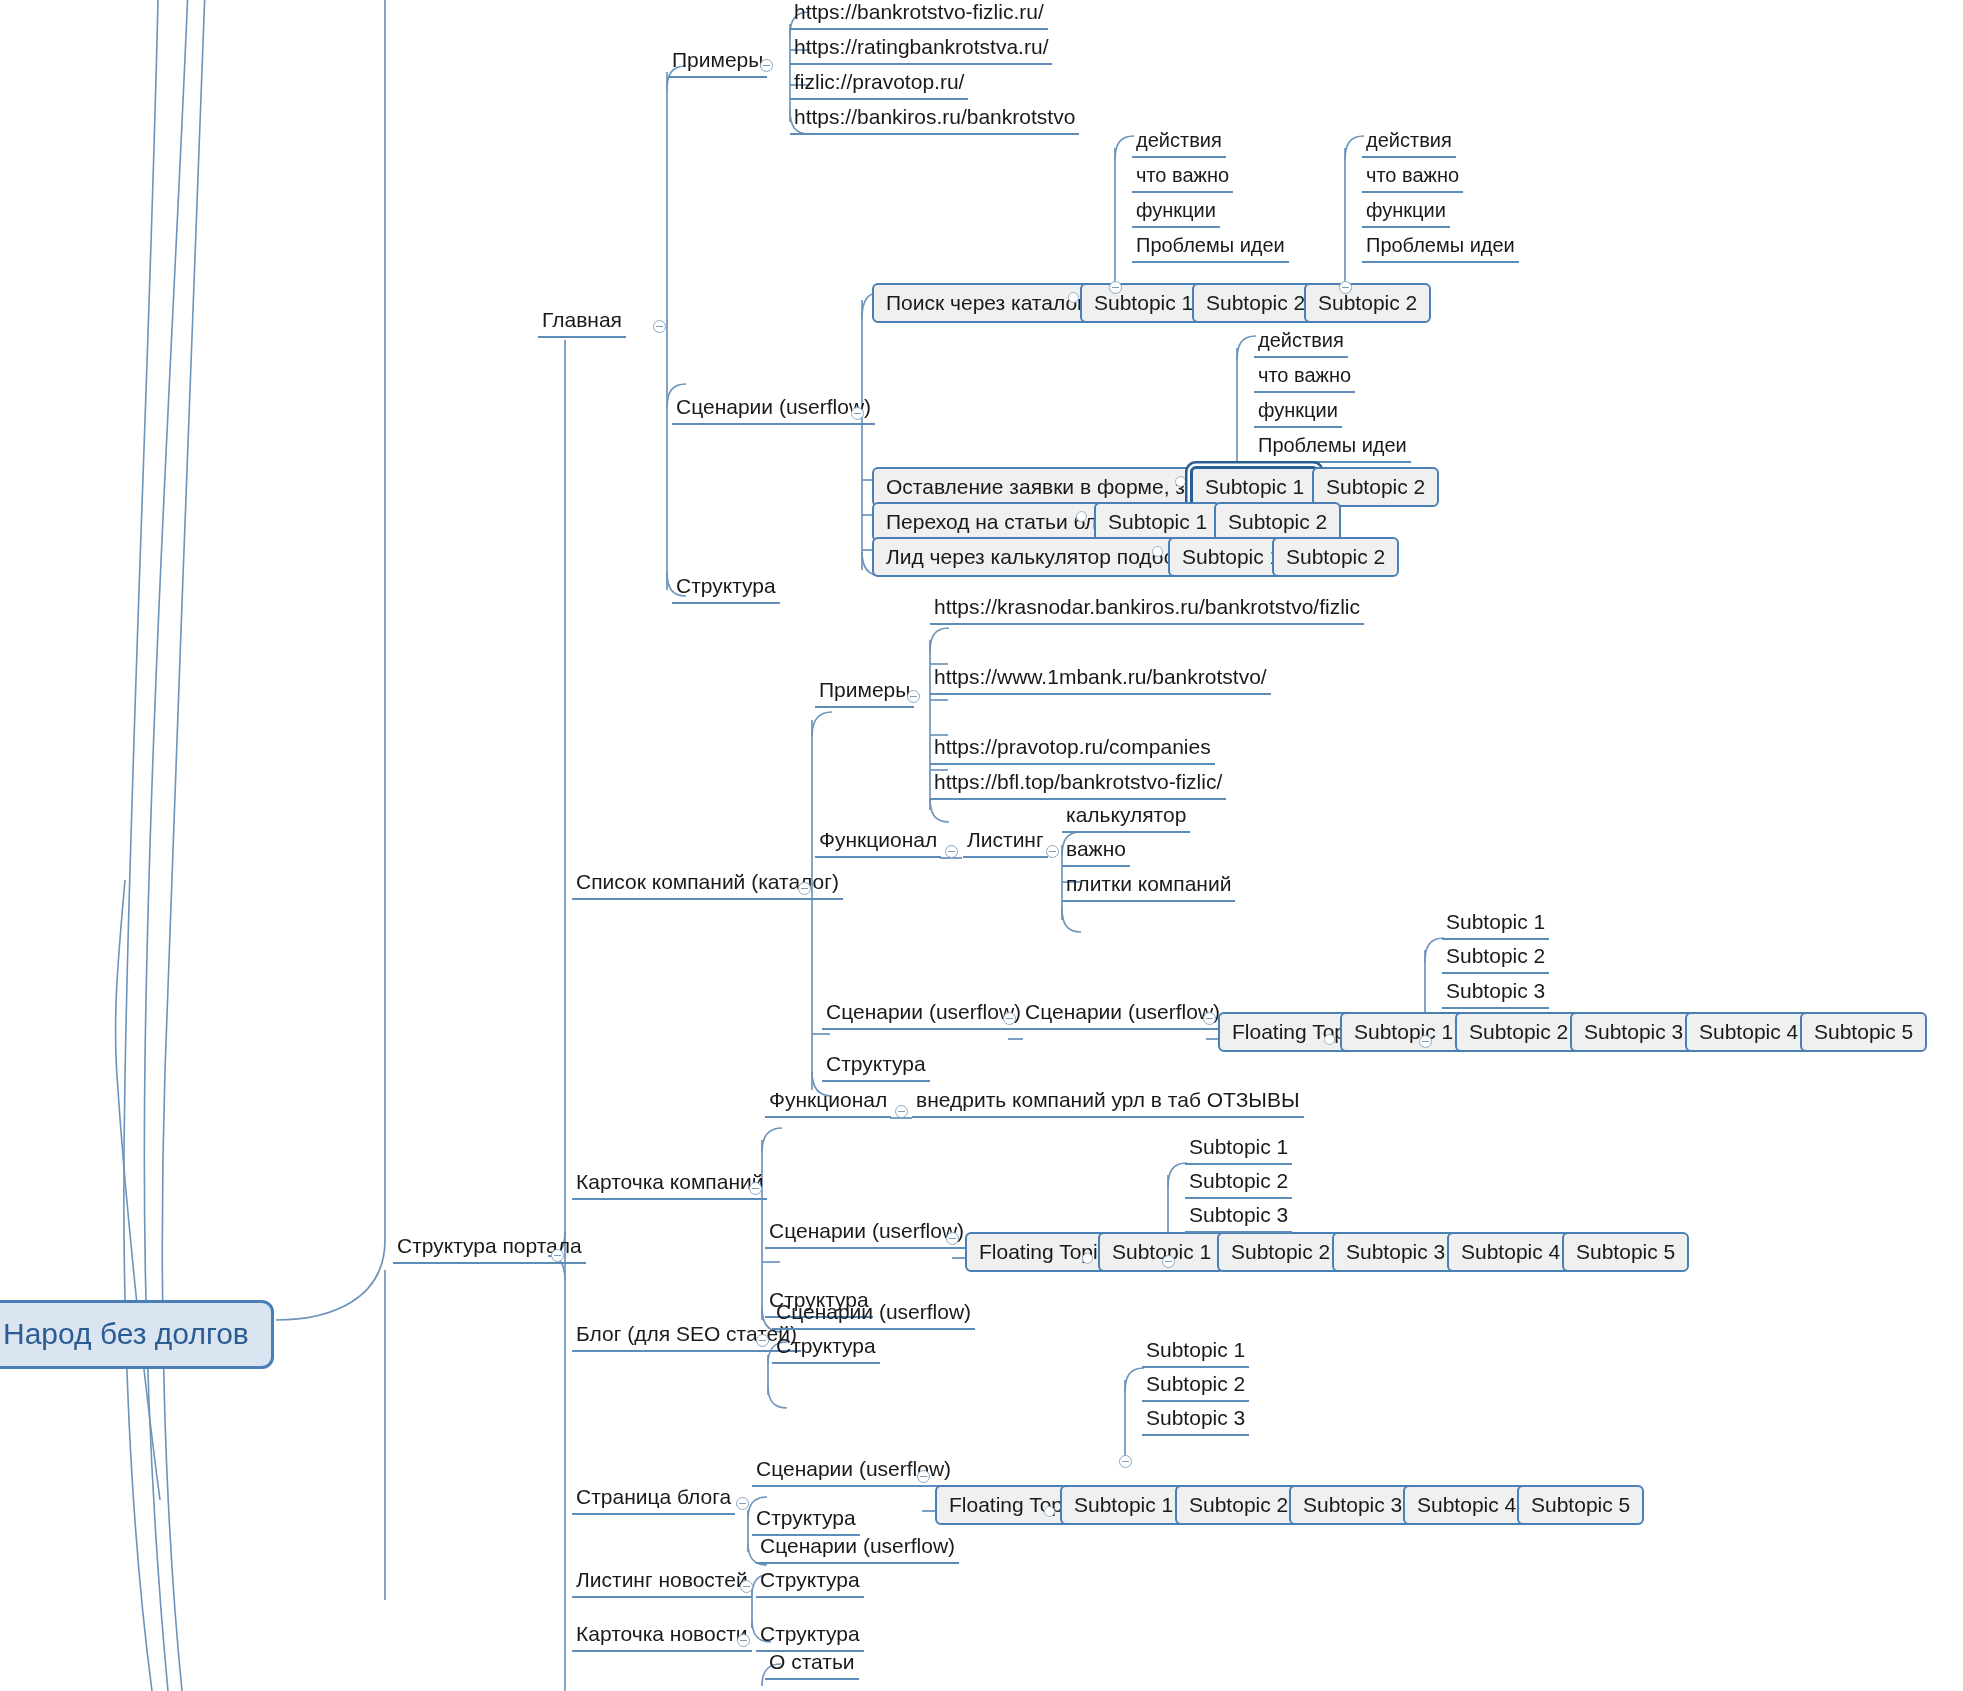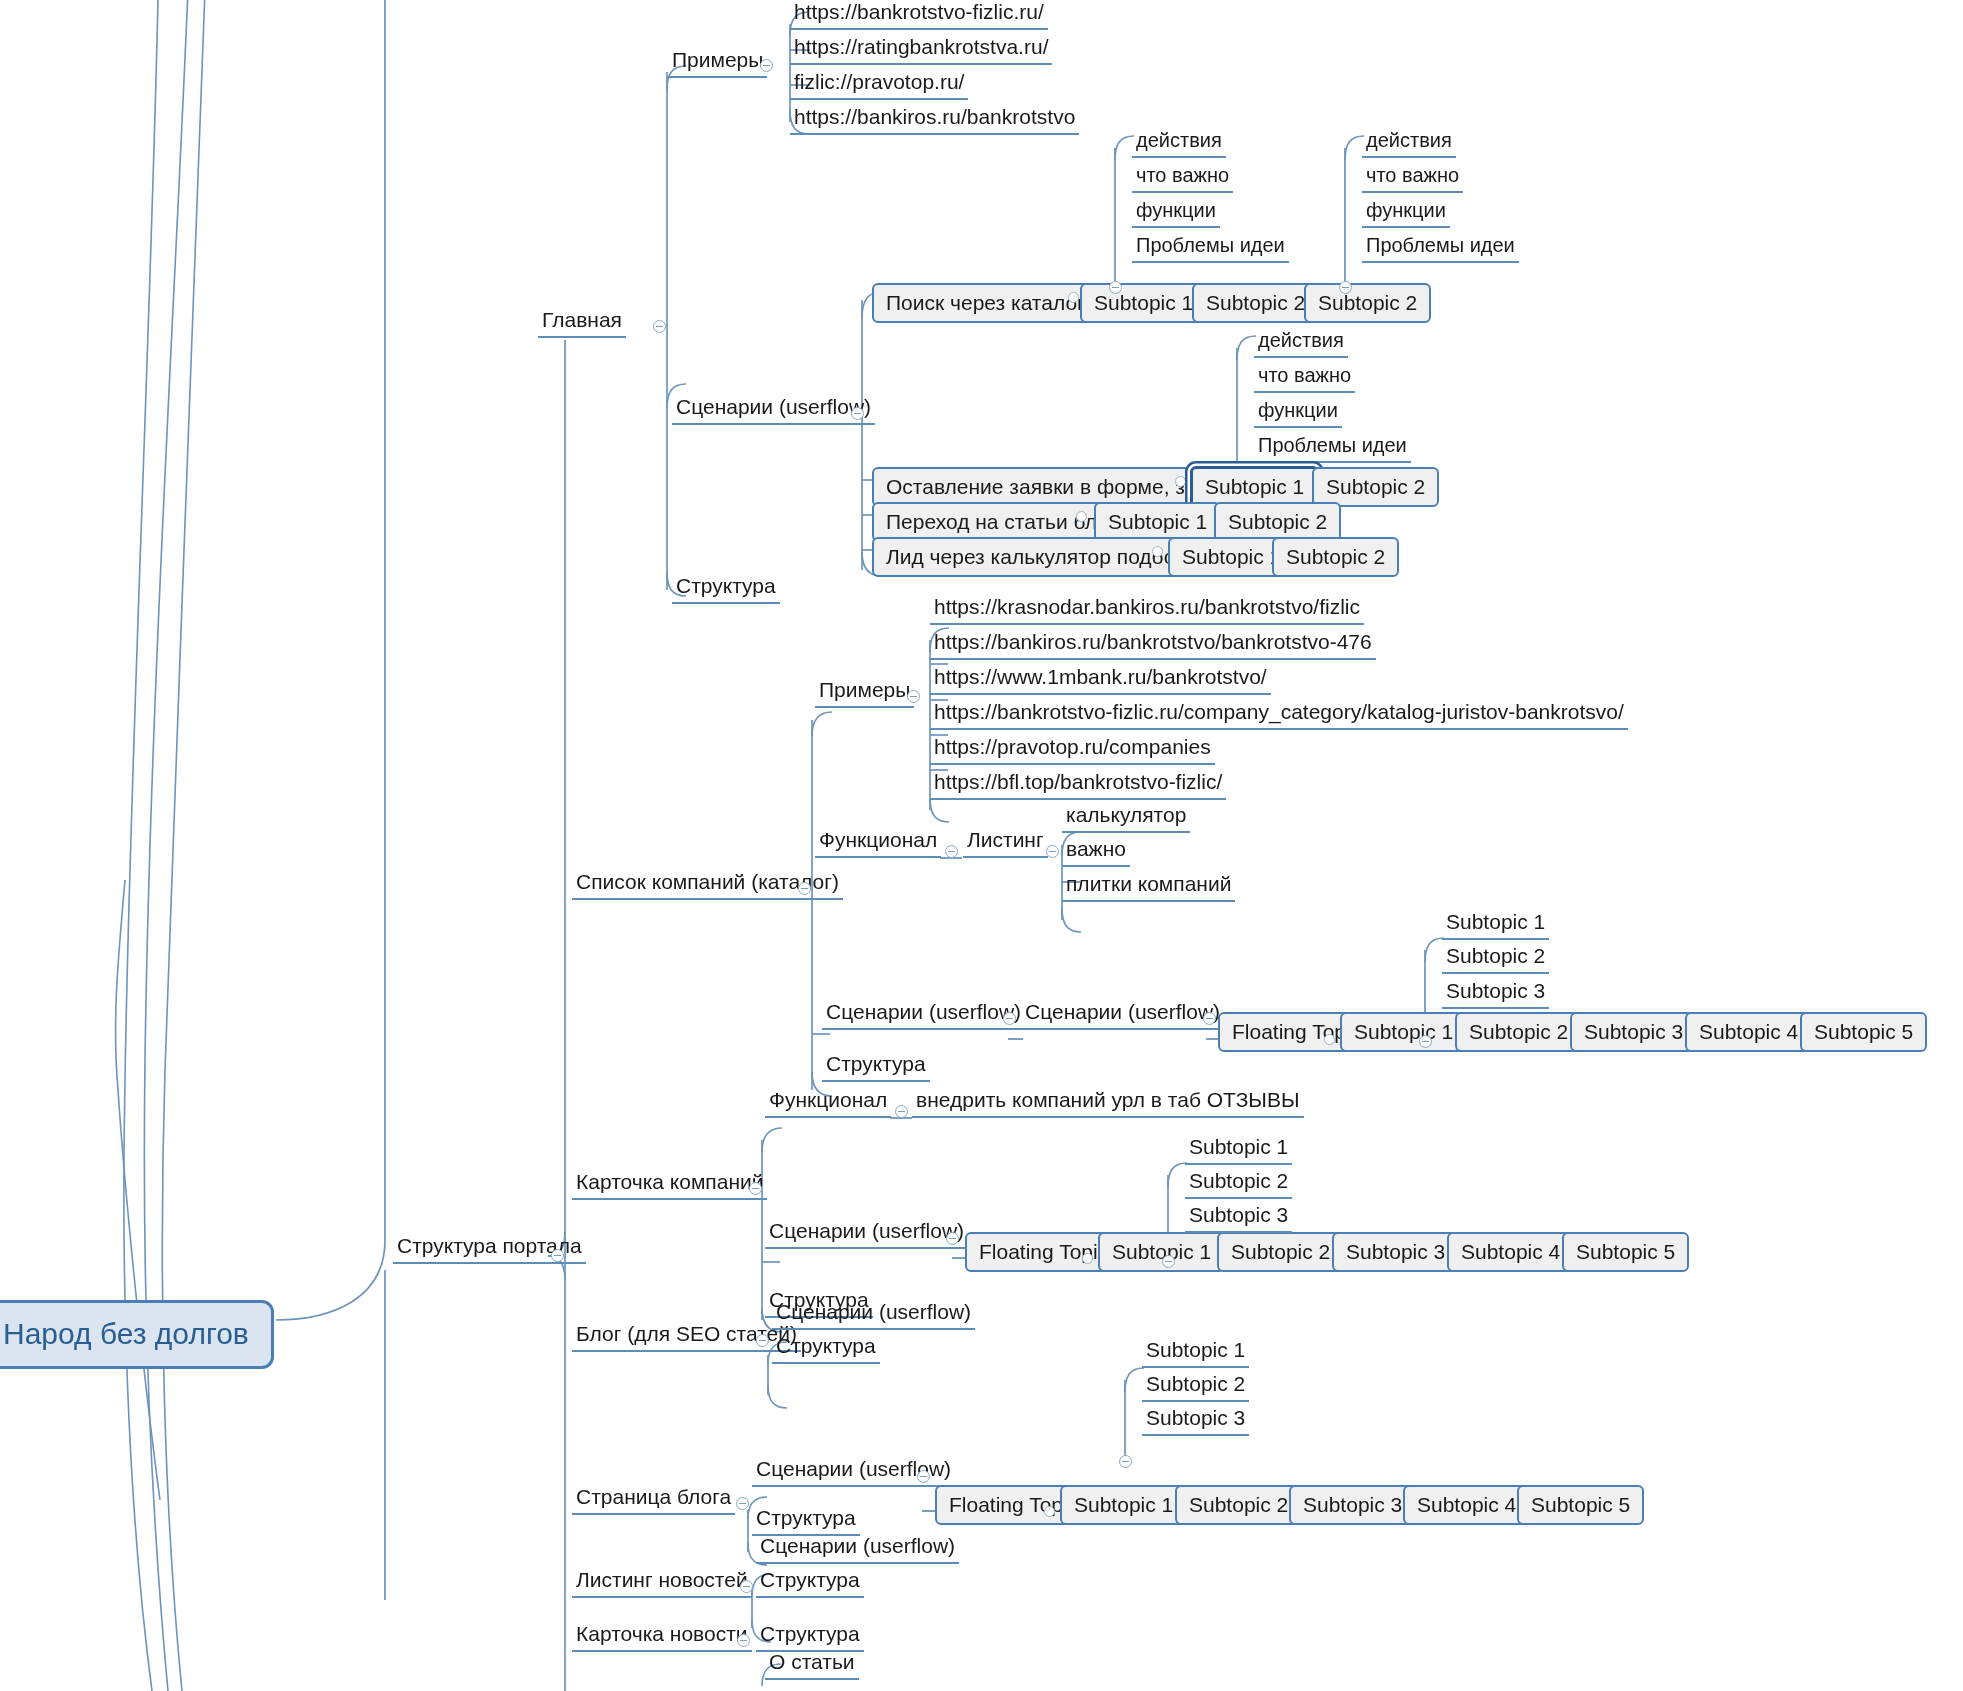--- a/index.html
+++ b/index.html
@@ -348,23 +348,21 @@
     <div class="boxed" style="left:1168px; top:537px;">Subtopic 1</div>
     <div class="boxed" style="left:1272px; top:537px;">Subtopic 2</div>
 
     <div class="topic" style="left:572px; top:870px;">Список компаний (каталог)</div>
     <div class="toggle" style="left:798px; top:882px;"></div>
 
     <div class="topic" style="left:815px; top:678px;">Примеры</div>
     <div class="toggle" style="left:907px; top:690px;"></div>
 
     <div class="topic" style="left:930px; top:595px;">https://krasnodar.bankiros.ru/bankrotstvo/fizlic</div>
-    <div class="topic" style="left:930px; top:630px;">https://bankiros.ru/bankrotstvo/bankrotstvo-476</div>
     <div class="topic" style="left:930px; top:665px;">https://www.1mbank.ru/bankrotstvo/</div>
-    <div class="topic" style="left:930px; top:700px;">https://bankrotstvo-fizlic.ru/company_category/katalog-juristov-bankrotsvo/</div>
     <div class="topic" style="left:930px; top:735px;">https://pravotop.ru/companies</div>
     <div class="topic" style="left:930px; top:770px;">https://bfl.top/bankrotstvo-fizlic/</div>
 
     <div class="topic" style="left:815px; top:828px;">Функционал</div>
     <div class="toggle" style="left:945px; top:845px;"></div>
     <div class="topic" style="left:963px; top:828px;">Листинг</div>
     <div class="toggle" style="left:1046px; top:845px;"></div>
 
     <div class="topic" style="left:1062px; top:803px;">калькулятор</div>
     <div class="topic" style="left:1062px; top:837px;">важно</div>

